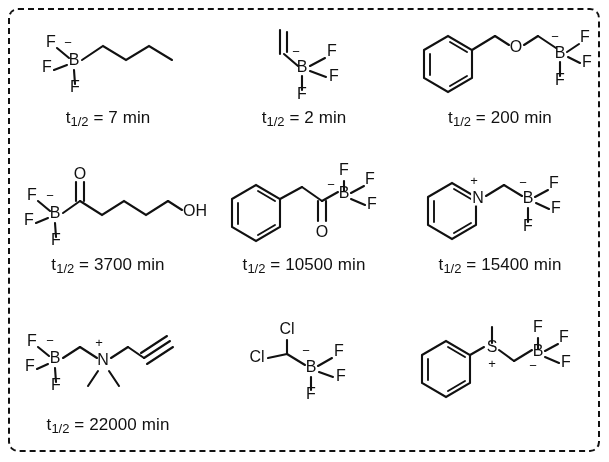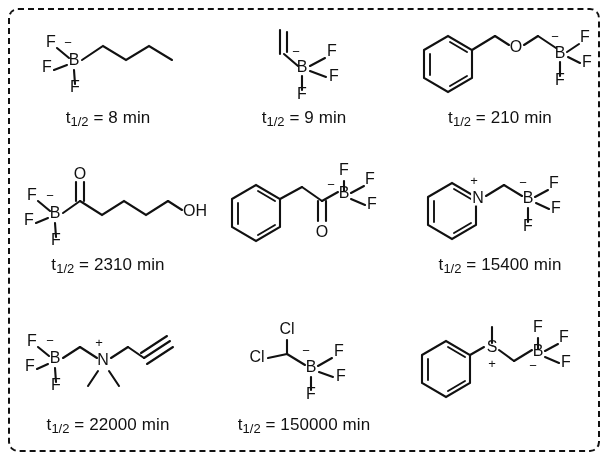--- a/index.html
+++ b/index.html
@@ -46,42 +46,42 @@
           <text class="atom" x="52" y="72" text-anchor="middle">F</text>
           <text class="atom" x="51" y="45" text-anchor="middle">B</text>
           <text class="chg" x="45" y="27" text-anchor="middle">−</text>
           <path class="bond" d="M34,28 L46,38"></path>
           <path class="bond" d="M31,50 L44,45"></path>
           <path class="bond" d="M51,50 L52,64"></path>
           <path class="bond" d="M59,40 L80,26 L103,40 L126,26 L149,40"></path>
         </svg>
       </div>
       <div class="label">
-        <span>t</span><span class="sub">1/2</span>&nbsp;<span>= 8 min</span>
+        <span>t</span><span class="sub">1/2</span>&nbsp;<span>= 7 min</span>
       </div>
     </div>
 
     <div class="cell r1">
       <div class="struct">
         <svg width="120" height="84" viewBox="0 0 120 84">
           <path class="bond" d="M36,12 L36,36"></path>
           <path class="bond" d="M43,14 L43,34"></path>
           <path class="bond" d="M40,36 L54,48"></path>
           <text class="atom" x="58" y="54" text-anchor="middle">B</text>
           <text class="chg" x="52" y="38" text-anchor="middle">−</text>
           <text class="atom" x="88" y="38" text-anchor="middle">F</text>
           <text class="atom" x="90" y="63" text-anchor="middle">F</text>
           <text class="atom" x="58" y="81" text-anchor="middle">F</text>
           <path class="bond" d="M66,48 L81,40"></path>
           <path class="bond" d="M66,53 L82,59"></path>
           <path class="bond" d="M58,58 L58,72"></path>
         </svg>
       </div>
       <div class="label">
-        <span>t</span><span class="sub">1/2</span>&nbsp;<span>= 9 min</span>
+        <span>t</span><span class="sub">1/2</span>&nbsp;<span>= 2 min</span>
       </div>
     </div>
 
     <div class="cell r1">
       <div class="struct">
         <svg width="180" height="84" viewBox="0 0 180 84">
           <g>
             <path class="bond" d="M14,32 L38,18 L62,32 L62,60 L38,74 L14,60 Z"></path>
             <path class="bond-thin" d="M20,36 L20,57"></path>
             <path class="bond-thin" d="M40,24 L57,34"></path>
@@ -96,21 +96,21 @@
           <text class="chg" x="145" y="23" text-anchor="middle">−</text>
           <text class="atom" x="175" y="24" text-anchor="middle">F</text>
           <text class="atom" x="177" y="49" text-anchor="middle">F</text>
           <text class="atom" x="150" y="67" text-anchor="middle">F</text>
           <path class="bond" d="M157,34 L169,26"></path>
           <path class="bond" d="M158,39 L170,45"></path>
           <path class="bond" d="M150,44 L150,58"></path>
         </svg>
       </div>
       <div class="label">
-        <span>t</span><span class="sub">1/2</span>&nbsp;<span>= 210 min</span>
+        <span>t</span><span class="sub">1/2</span>&nbsp;<span>= 200 min</span>
       </div>
     </div>
 
     <div class="cell r2">
       <div class="struct">
         <svg width="192" height="88" viewBox="0 0 192 88">
           <text class="atom" x="20" y="37" text-anchor="middle">F</text>
           <text class="atom" x="17" y="62" text-anchor="middle">F</text>
           <text class="atom" x="44" y="82" text-anchor="middle">F</text>
           <text class="atom" x="43" y="55" text-anchor="middle">B</text>
@@ -121,21 +121,21 @@
           <path class="bond" d="M51,50 L68,38"></path>
           <path class="bond" d="M64,38 L64,19"></path>
           <path class="bond" d="M72,38 L72,19"></path>
           <text class="atom" x="68" y="16" text-anchor="middle">O</text>
           <path class="bond" d="M68,38 L90,52 L112,38 L134,52 L156,38"></path>
           <path class="bond" d="M156,38 L170,47"></path>
           <text class="atom" x="183" y="53" text-anchor="middle">OH</text>
         </svg>
       </div>
       <div class="label">
-        <span>t</span><span class="sub">1/2</span>&nbsp;<span>= 2310 min</span>
+        <span>t</span><span class="sub">1/2</span>&nbsp;<span>= 3700 min</span>
       </div>
     </div>
 
     <div class="cell r2">
       <div class="struct">
         <svg width="160" height="92" viewBox="0 0 160 92">
           <g>
             <path class="bond" d="M8,38 L32,24 L56,38 L56,66 L32,80 L8,66 Z"></path>
             <path class="bond-thin" d="M14,42 L14,63"></path>
             <path class="bond-thin" d="M34,30 L51,40"></path>
@@ -149,20 +149,23 @@
           <path class="bond" d="M98,40 L114,31"></path>
           <text class="atom" x="120" y="37" text-anchor="middle">B</text>
           <text class="chg" x="107" y="28" text-anchor="middle">−</text>
           <text class="atom" x="120" y="14" text-anchor="middle">F</text>
           <text class="atom" x="146" y="23" text-anchor="middle">F</text>
           <text class="atom" x="148" y="48" text-anchor="middle">F</text>
           <path class="bond" d="M120,30 L120,20"></path>
           <path class="bond" d="M127,32 L140,25"></path>
           <path class="bond" d="M127,38 L141,44"></path>
         </svg>
+      </div>
+      <div class="label">
+        <span>t</span><span class="sub">1/2</span>&nbsp;<span>= 10500 min</span>
       </div>
     </div>
 
     <div class="cell r2">
       <div class="struct">
         <svg width="168" height="88" viewBox="0 0 168 88">
           <g>
             <path class="bond" d="M12,34 L36,20 L60,34 L60,62 L36,76 L12,62 Z"></path>
             <path class="bond-thin" d="M18,38 L18,59"></path>
             <path class="bond-thin" d="M38,26 L55,36"></path>
@@ -228,23 +231,20 @@
           <text class="atom" x="72" y="52" text-anchor="middle">B</text>
           <text class="chg" x="67" y="35" text-anchor="middle">−</text>
           <text class="atom" x="100" y="36" text-anchor="middle">F</text>
           <text class="atom" x="102" y="61" text-anchor="middle">F</text>
           <text class="atom" x="72" y="79" text-anchor="middle">F</text>
           <path class="bond" d="M79,46 L93,38"></path>
           <path class="bond" d="M80,52 L94,57"></path>
           <path class="bond" d="M72,57 L72,70"></path>
         </svg>
       </div>
-      <div class="label">
-        <span>t</span><span class="sub">1/2</span>&nbsp;<span>= 150000 min</span>
-      </div>
     </div>
 
     <div class="cell r3">
       <div class="struct">
         <svg width="172" height="88" viewBox="0 0 172 88">
           <g>
             <path class="bond" d="M8,38 L32,24 L56,38 L56,66 L32,80 L8,66 Z"></path>
             <path class="bond-thin" d="M14,42 L14,63"></path>
             <path class="bond-thin" d="M34,30 L51,40"></path>
             <path class="bond-thin" d="M51,64 L34,74"></path>

